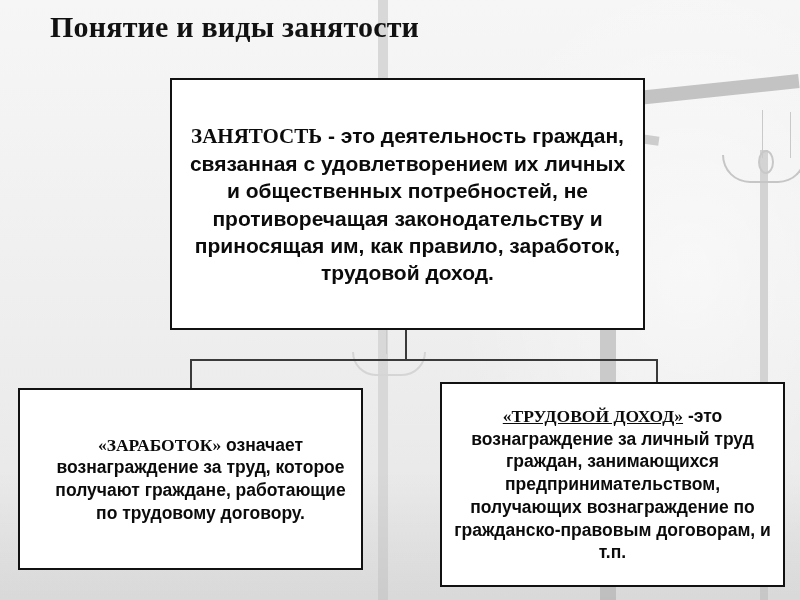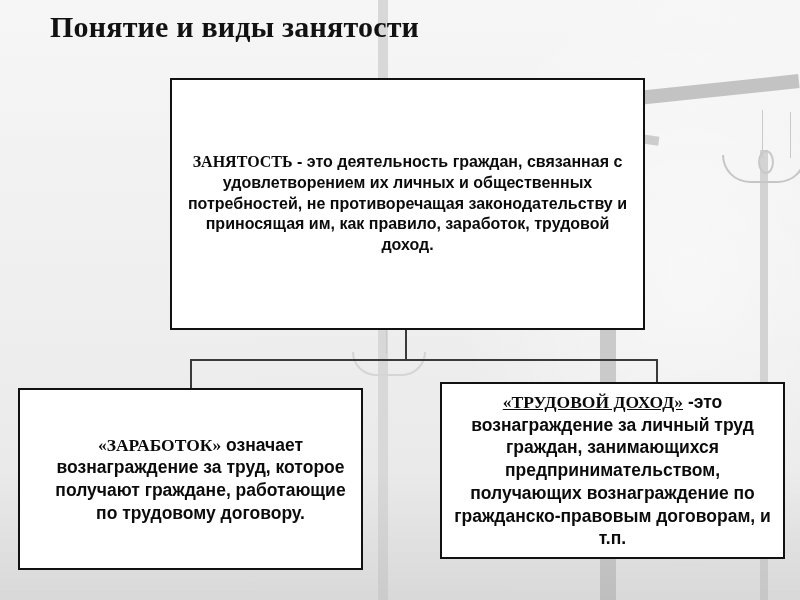--- a/index.html
+++ b/index.html
@@ -127,36 +127,36 @@
     font-weight: bold;
     color: #0b0b0b;
     line-height: 1.30;
   }
   #box-main {
     left: 170px;
     top: 78px;
     width: 475px;
     height: 252px;
   }
-  #box-main p { font-size: 16px; }
+  #box-main p { font-size: 21px; }
 
   #box-left {
     left: 18px;
     top: 388px;
     width: 345px;
     height: 182px;
     padding-left: 20px;
   }
   #box-left p { font-size: 17.5px; }
 
   #box-right {
     left: 440px;
     top: 382px;
     width: 345px;
-    height: 177px;
+    height: 205px;
   }
   #box-right p { font-size: 17.5px; }
 
   .term { font-family: "Liberation Serif", serif; font-weight: bold; }
   .term.u { text-decoration: underline; }
 </style>
 </head>
 <body>
 
 <div id="slide">

